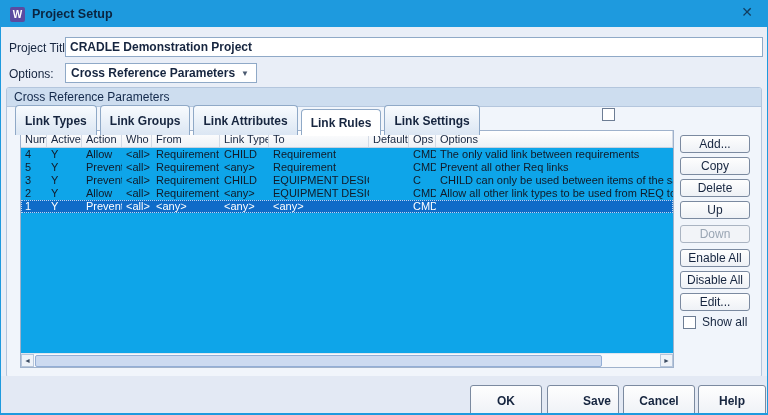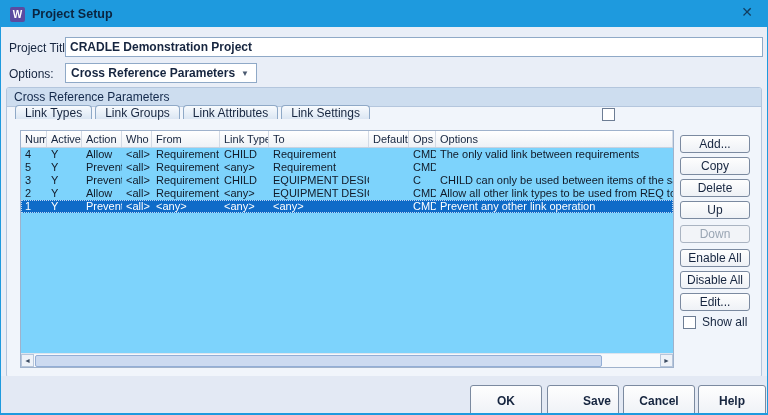--- a/index.html
+++ b/index.html
@@ -20,31 +20,31 @@
   .text-input { position:absolute; left:64px; top:36px; width:698px; height:20px; border:1px solid #8fa9c7; background:#fff; font-family:inherit; font-size:12px; font-weight:bold; color:#16253f; padding:0 4px; }
   .combo { position:absolute; left:64px; top:62px; width:192px; height:20px; border:1px solid #8fa9c7; background:#fff; display:flex; align-items:center; }
   .combo-text { font-size:12px; font-weight:bold; color:#16253f; padding-left:5px; flex:1; }
   .combo-arrow { font-size:8px; color:#4a5a70; padding-right:7px; }
   
   .groupbox { position:absolute; left:5px; top:86px; width:756px; height:291px; border:1px solid #b4c6dd; border-radius:3px; background:#f1f5fb; }
   .group-header { height:19px; background:#cdddef; border-bottom:1px solid #b4c6dd; border-radius:2px 2px 0 0; display:flex; align-items:center; }
   .group-header span { font-size:12px; color:#13294b; padding-left:7px; }
   
   .tabs { position:absolute; left:14px; top:104px; display:flex; align-items:flex-end; gap:3px; z-index:3; }
-  .tab { height:14px; padding:0 9px; font-size:12px; color:#16253f; background:linear-gradient(#f8fbfe,#dbe6f3); border:1px solid #8fa9c7; border-bottom:none; border-radius:4px 4px 0 0; display:flex; align-items:center; cursor:pointer; }
+  .tab { height:30px; padding:0 9px; font-size:12px; color:#16253f; background:linear-gradient(#f8fbfe,#dbe6f3); border:1px solid #8fa9c7; border-bottom:none; border-radius:4px 4px 0 0; display:flex; align-items:center; cursor:pointer;font-weight:bold; }
   .tab.active { height:26px; background:#fff; font-weight:bold; position:relative; }
   .tab.active::after { content:""; position:absolute; left:0; right:0; bottom:-1px; height:2px; background:#fff; }
   
   .checkbox-row { position:absolute; display:flex; align-items:center; gap:6px; }
   .cb { width:13px; height:13px; background:#fff; border:1px solid #6d7d94; flex:0 0 auto; }
   .cb-label { font-size:12px; color:#16253f; }
   #sysml-cb { left:601px; top:107px; }
   #showall-cb { left:682px; top:314px; }
   
-  .tab-page { position:absolute; left:19px; top:129px; width:654px; height:238px; background:#7dd3fc; border:1px solid #9fb2cc; z-index:2; }
+  .tab-page { position:absolute; left:19px; top:129px; width:654px; height:238px; background:#0ea5e9; border:1px solid #9fb2cc; z-index:2; }
   .thead { display:flex; height:17px; background:linear-gradient(#ffffff,#eef1f6); border-bottom:1px solid #c8d2e0; }
   .hc { font-size:11px; color:#16253f; line-height:16px; padding-left:4px; border-right:1px solid #d3dae5; white-space:nowrap; overflow:hidden; }
   .trow { display:flex; height:13px; cursor:default; }
   .tc { font-size:11px; color:#111a28; line-height:13px; padding-left:4px; white-space:nowrap; overflow:hidden; }
   .trow.selected { background:#0f6bc8; outline:1px dotted #bcd6f2; outline-offset:-1px; }
   .trow.selected .tc { color:#ffffff; }
   .c0{width:26px;} .c1{width:35px;} .c2{width:40px;} .c3{width:30px;} .c4{width:68px;}
   .c5{width:49px;} .c6{width:100px;} .c7{width:40px;} .c8{width:27px;} .c9{flex:1;}
   
   .hscroll { position:absolute; left:0; bottom:0; width:652px; height:14px; background:#f7f9fc; border-top:1px solid #dde4ee; display:flex; }
@@ -79,20 +79,21 @@
   <div class="groupbox">
     <div class="group-header">
       <span>Cross Reference Parameters</span>
     </div>
   </div>
 
   <div class="tabs">
     <div class="tab">Link Types</div>
     <div class="tab">Link Groups</div>
     <div class="tab">Link Attributes</div>
+    <div class="tab active">Link Rules</div>
     <div class="tab">Link Settings</div>
   </div>
 
   <div class="checkbox-row" id="sysml-cb">
     <span class="cb"></span>
   </div>
 
   <div class="tab-page">
     <div class="thead">
       <span class="hc c0">Num</span>
@@ -122,20 +123,21 @@
     <div class="trow">
       <span class="tc c0">5</span>
       <span class="tc c1">Y</span>
       <span class="tc c2">Prevent</span>
       <span class="tc c3">&lt;all&gt;</span>
       <span class="tc c4">Requirement</span>
       <span class="tc c5">&lt;any&gt;</span>
       <span class="tc c6">Requirement</span>
       <span class="tc c7"></span>
       <span class="tc c8">CMD</span>
+      <span class="tc c9">Prevent all other Req links</span>
     </div>
     <div class="trow">
       <span class="tc c0">3</span>
       <span class="tc c1">Y</span>
       <span class="tc c2">Prevent</span>
       <span class="tc c3">&lt;all&gt;</span>
       <span class="tc c4">Requirement</span>
       <span class="tc c5">CHILD</span>
       <span class="tc c6">EQUIPMENT DESIGN</span>
       <span class="tc c7"></span>
@@ -157,21 +159,20 @@
     <div class="trow selected">
       <span class="tc c0">1</span>
       <span class="tc c1">Y</span>
       <span class="tc c2">Prevent</span>
       <span class="tc c3">&lt;all&gt;</span>
       <span class="tc c4">&lt;any&gt;</span>
       <span class="tc c5">&lt;any&gt;</span>
       <span class="tc c6">&lt;any&gt;</span>
       <span class="tc c7"></span>
       <span class="tc c8">CMD</span>
-      <span class="tc c9">Prevent any other link operation</span>
     </div>
 
     <div class="hscroll">
       <span class="sbtn">◄</span>
       <span class="sthumb"></span>
       <span class="sbtn right">►</span>
     </div>
   </div>
 
   <button class="btn" style="top:134px;">Add...</button>

